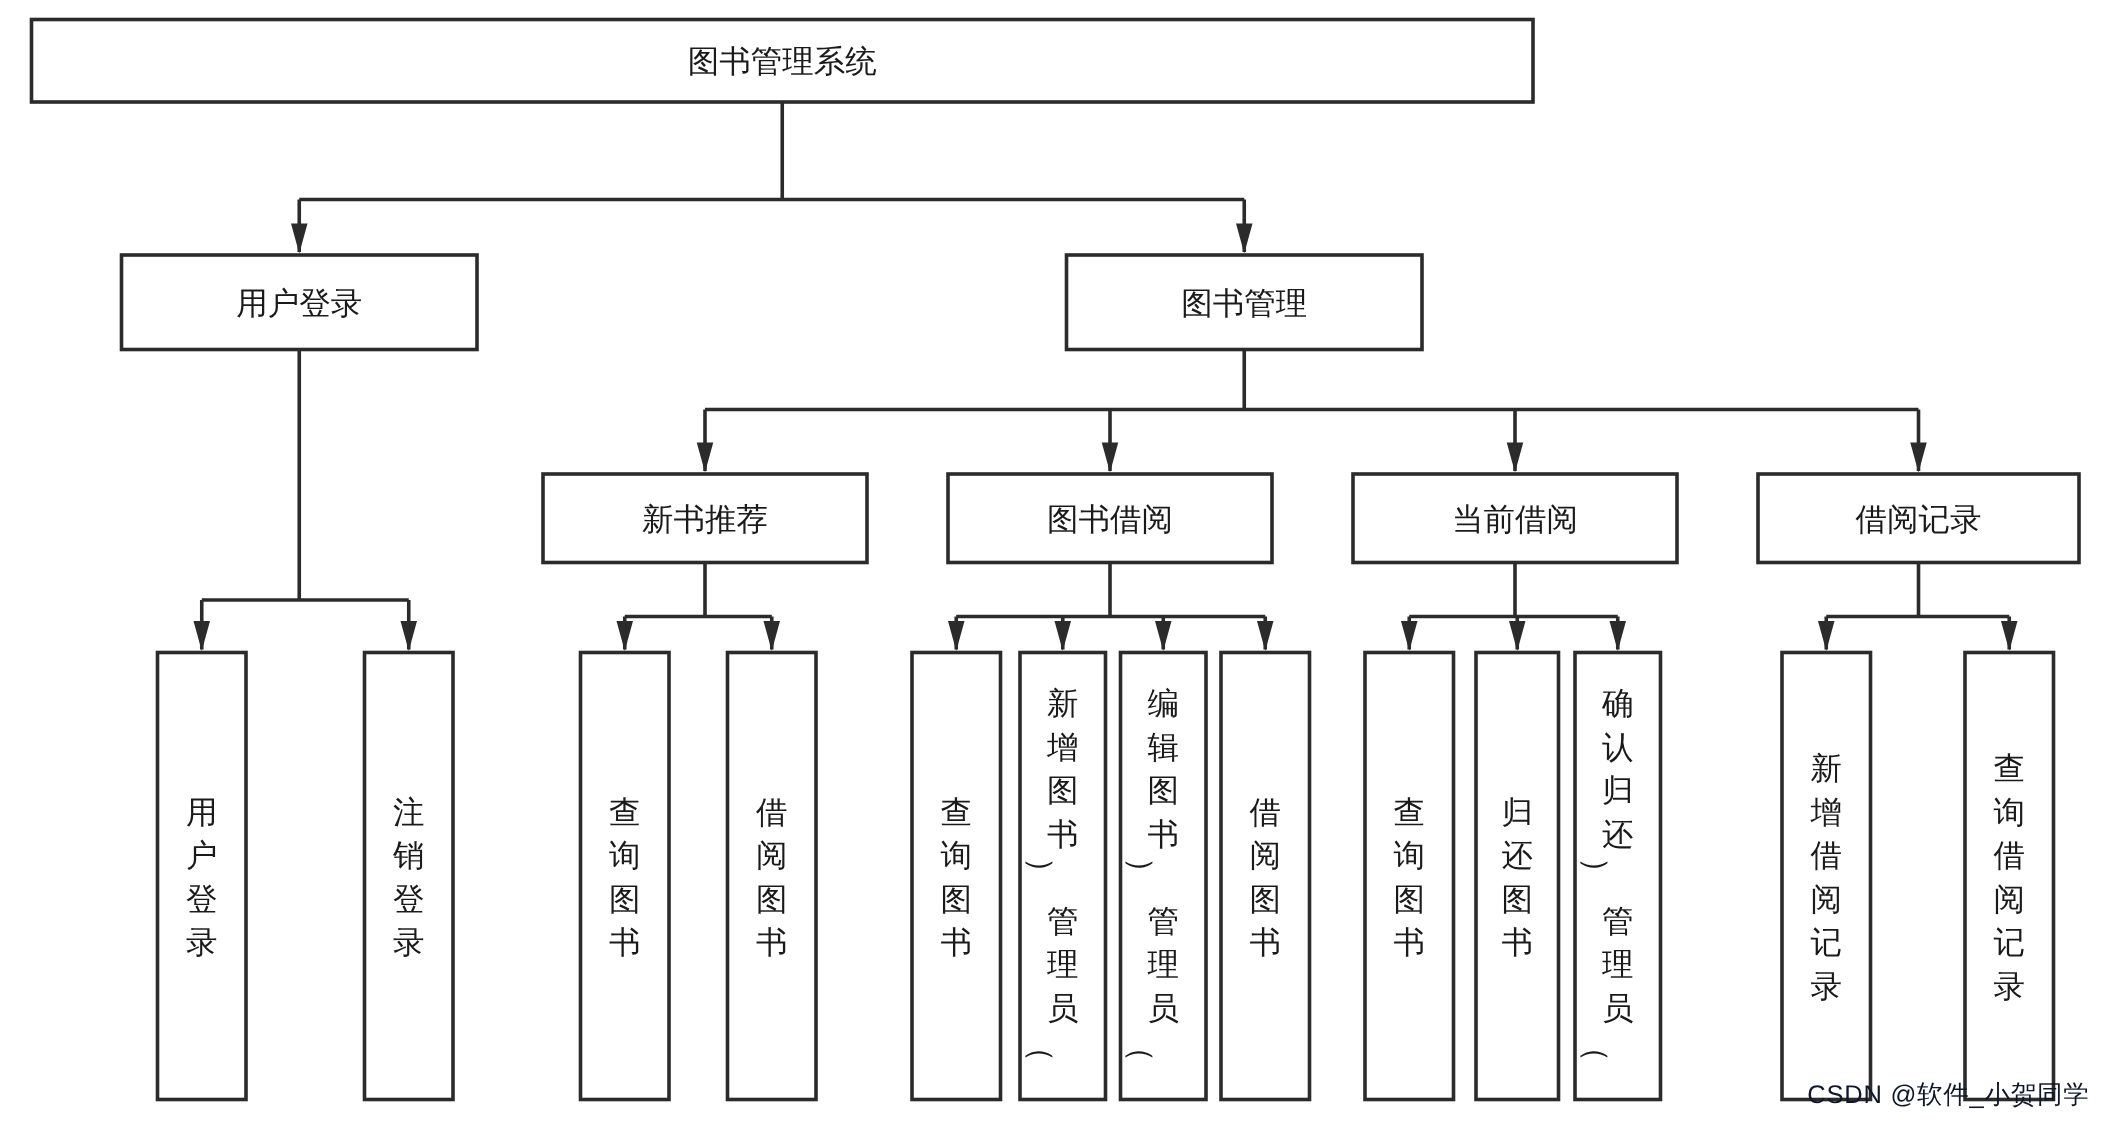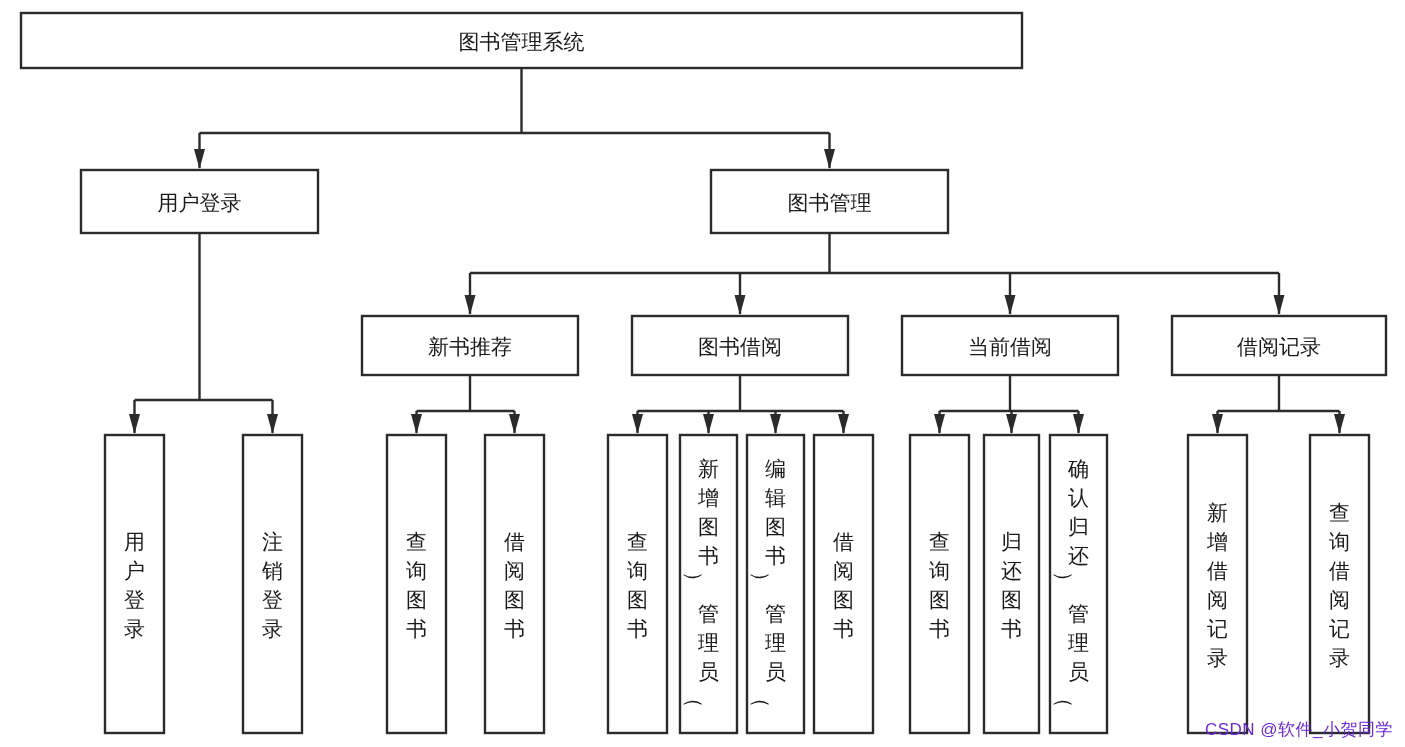--- a/index.html
+++ b/index.html
@@ -53,21 +53,21 @@
     fill: #1a1a1a;
     font-size: 21px;
     text-anchor: middle;
   }
   .watermark {
     position: absolute;
     right: 12px;
     bottom: 6px;
     font-family: "Liberation Sans", "DejaVu Sans", sans-serif;
     font-size: 17px;
-    color: #6d28d9;
+    color: #0f172a;
     white-space: nowrap;
     letter-spacing: 0.5px;
   }
 </style>
 </head>
 <body>
 
 <div id="diagram-root">
   <svg class="diagram-canvas" viewBox="0 0 1405 747">
     <defs></defs>

